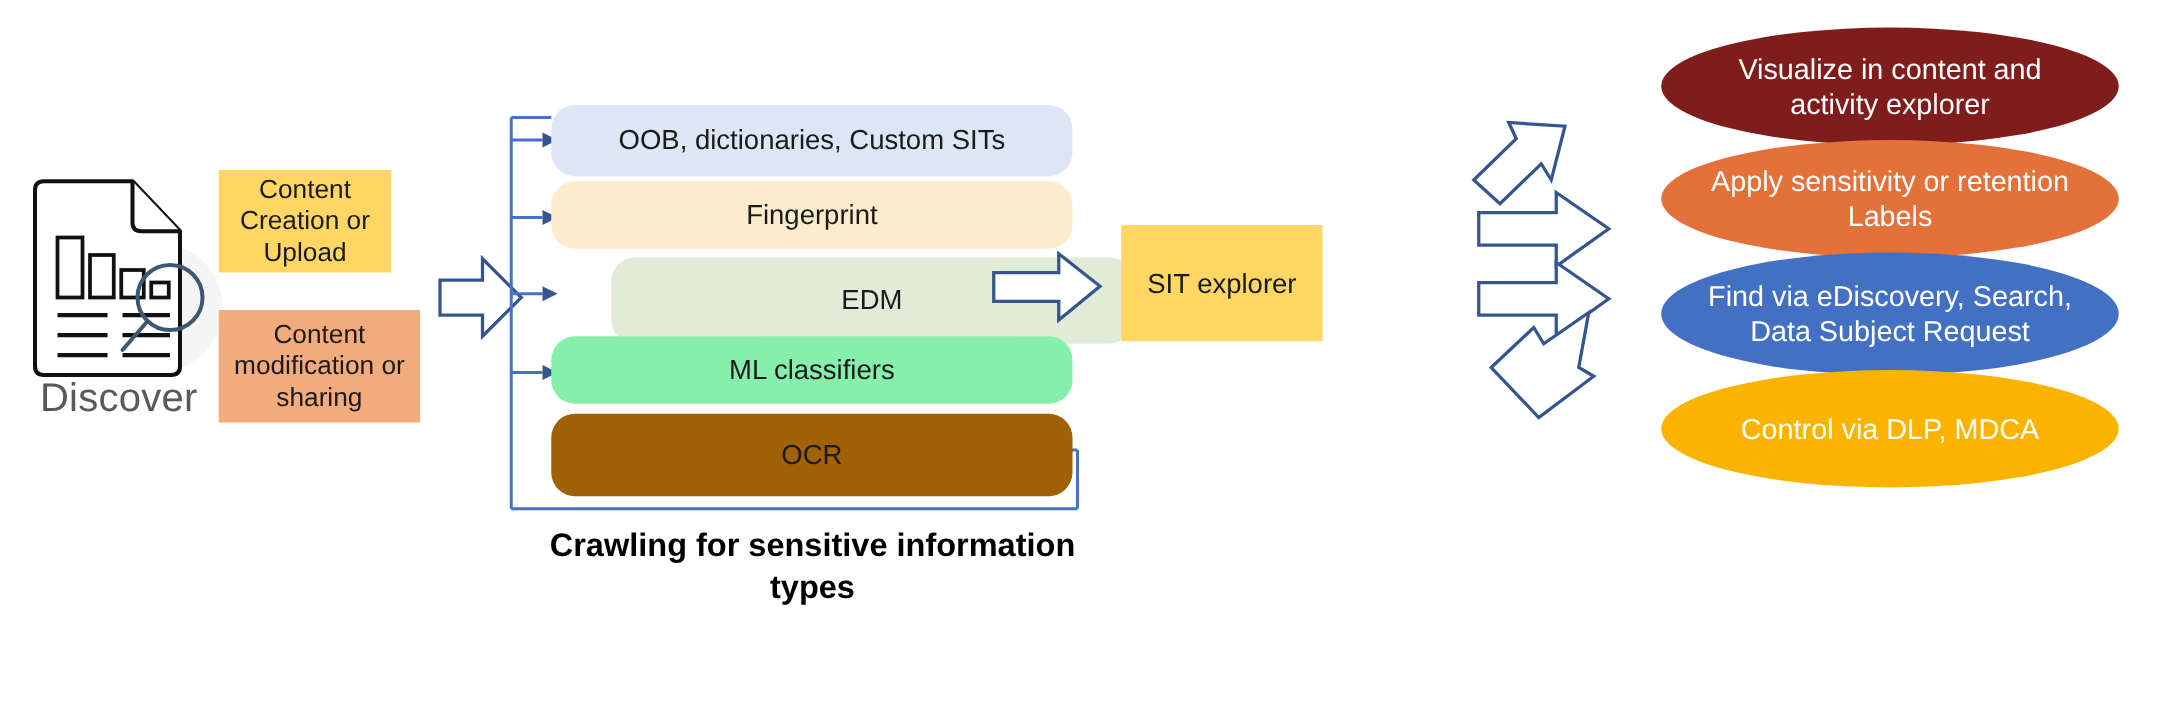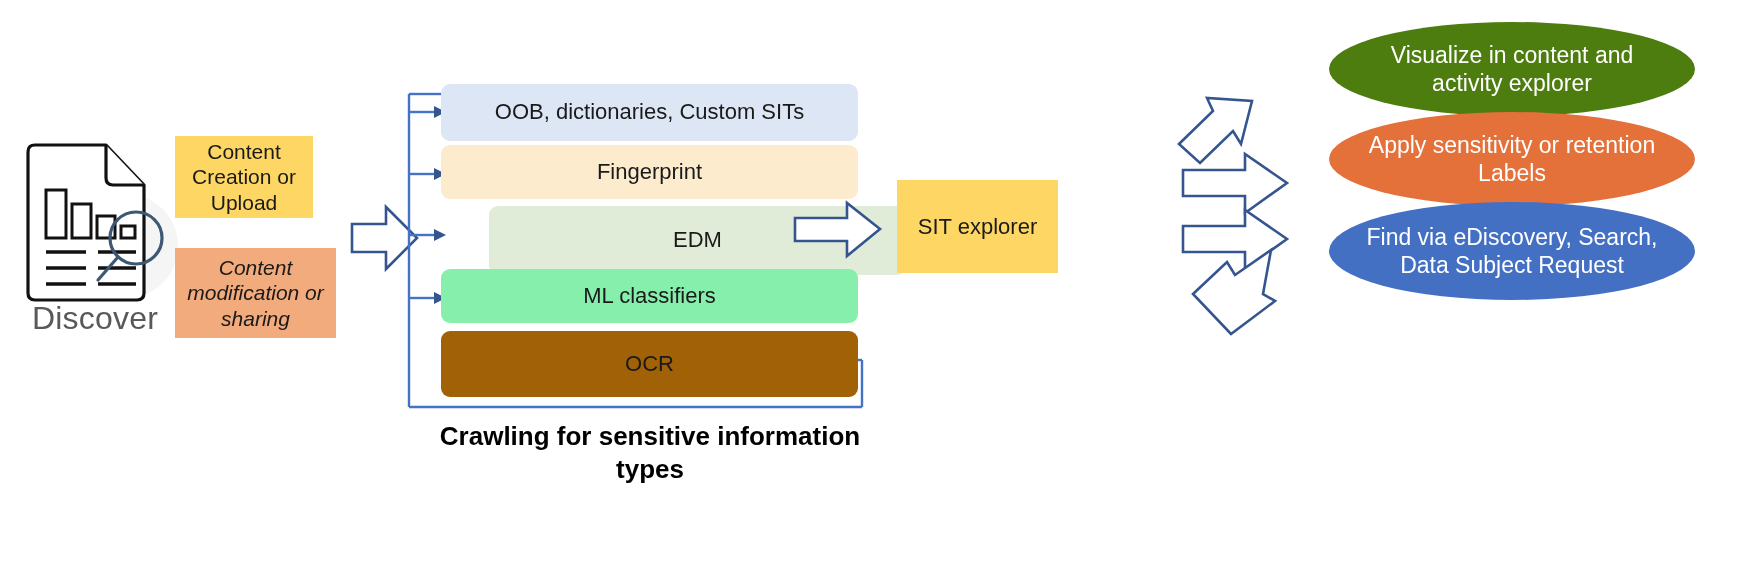--- a/index.html
+++ b/index.html
@@ -25,29 +25,29 @@
   
   .src-box{
     display:flex;align-items:center;justify-content:center;
     text-align:center;
     font-size:21px;color:#1a1a1a;
     line-height:1.22;
     padding:0 6px;
     box-sizing:border-box;
   }
   #src-create{left:175px;top:136px;width:138px;height:82px;background:#FDD663;}
-  #src-modify{left:175px;top:248px;width:161px;height:90px;background:#F2AB7C;font-style:italic;}
+  #src-modify{left:175px;top:248px;width:161px;height:90px;background:#F2AB7C;}
 
   
   .stack-box{
     display:flex;align-items:center;justify-content:center;
     text-align:center;
     font-size:22px;color:#1a1a1a;
     line-height:1.2;
-    border-radius:9px;
+    border-radius:19px;
     box-sizing:border-box;
     padding:0 10px;
     left:441px;width:417px;
   }
   #box-oob  {top:84px; height:57px; background:#DCE6F4;}
   #box-fp   {top:145px;height:54px; background:#FCEBCD;}
   #box-edm  {top:206px;height:69px; background:#E0EBD8;margin-left:48px;}
   #box-ml   {top:269px;height:54px; background:#86efac;}
   #box-ocr  {top:331px;height:66px; background:#a16207;}
 
@@ -71,21 +71,21 @@
     border-radius:50%;
     display:flex;align-items:center;justify-content:center;
     text-align:center;
     color:#ffffff;
     font-size:23px;
     line-height:1.22;
     padding:0 34px;
     box-sizing:border-box;
     left:1329px;width:366px;
   }
-  #oval-visualize{top:22px; height:94px; background:#4d7c0f;}
+  #oval-visualize{top:22px; height:94px; background:#7f1d1d;}
   #oval-labels   {top:112px;height:94px; background:#E4703A;}
   #oval-find     {top:202px;height:98px; background:#4470C4;}
   #oval-control  {top:296px;height:94px; background:#FAB400;}
 
   svg{display:block;overflow:visible;}
 </style>
 </head>
 <body>
 
 <div class="stage">
@@ -174,14 +174,15 @@
         <polygon points="8,128 70,128 70,112 112,141 70,171 70,154 8,154"></polygon>
 
         <polygon points="18,196 52,164 60,177 96,152 88,196 100,203 56,236"></polygon>
       </g>
     </svg>
   </div>
 
   <div class="abs oval" id="oval-visualize">Visualize in content and activity explorer</div>
   <div class="abs oval" id="oval-labels">Apply sensitivity or retention Labels</div>
   <div class="abs oval" id="oval-find">Find via eDiscovery, Search, Data Subject Request</div>
+  <div class="abs oval" id="oval-control">Control via DLP, MDCA</div>
 
 </div>
 
 </body></html>

